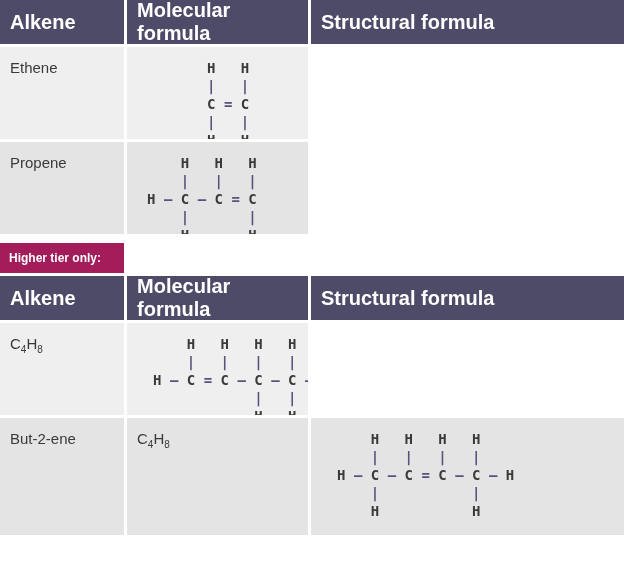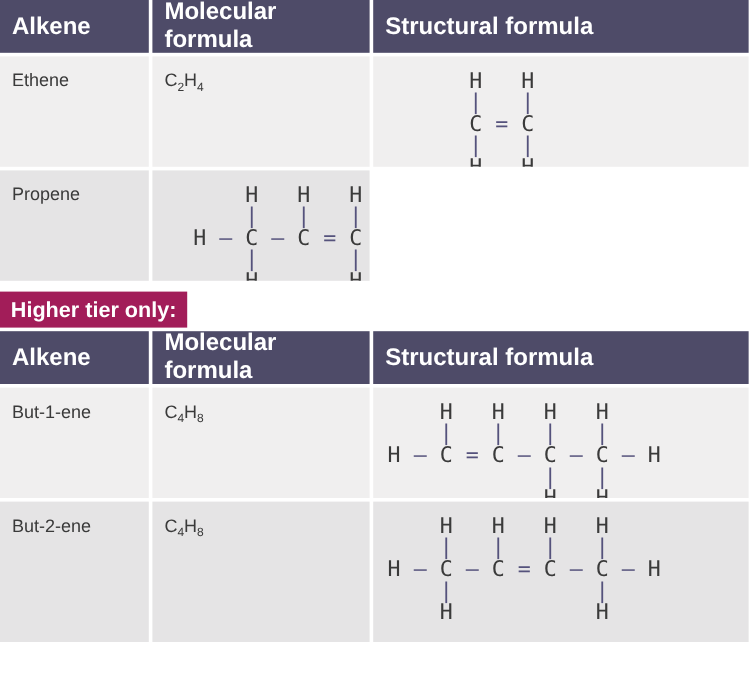--- a/index.html
+++ b/index.html
@@ -14,47 +14,46 @@
   .trow{height:92px;}
   #table-1 .trow.r1{height:117px;}
   .td{
     background:var(--row-light-bg,#f0efef);color:var(--text,#3a3a3a);
     font-size:15px;padding:12px 10px;box-sizing:border-box;overflow:hidden;
   }
   .trow.alt .td{background:var(--row-dark-bg,#e5e4e5);}
   .td sub{font-size:10px;line-height:0;}
   .diagram-cell{padding:12px 0 0 0;}
   .diagram{
-    font-family:"DejaVu Sans Mono",monospace;font-weight:400;font-size:18px;
+    font-family:"DejaVu Sans Mono",monospace;font-weight:700;font-size:14px;
     line-height:18px;white-space:pre;color:var(--text,#3a3a3a);
   }
   .diagram .b{color:var(--diagram-bond,#55527c);}
   #table-0 .r0 .diagram{margin-left:80px;}
-  #table-0 .r1 .diagram{margin-left:34px;}
-  #table-1 .diagram{margin-left:12px;}
+  #table-0 .r1 .diagram{margin-left:20px;}
+  #table-1 .diagram{margin-left:26px;}
   .badge-wrap{margin:9px 0 3px 0;}
   .badge{
     display:inline-block;height:30px;line-height:30px;padding:0 9px;min-width:106px;
     box-sizing:content-box;background:var(--badge-bg,#a21d59);color:#ffffff;
-    font-weight:700;font-size:18px;
+    font-weight:700;font-size:12px;
   }
 </style>
 </head>
 <body>
 
 <div class="page">
   <section class="tbl" id="table-0">
       <div class="thead">
         <div class="th">Alkene</div>
         <div class="th">Molecular formula</div>
         <div class="th">Structural formula</div>
       </div>
       <div class="trow r0">
         <div class="td">Ethene</div>
-        <div class="td">C<sub>2</sub>H<sub>4</sub></div>
         <div class="td diagram-cell">
           <div class="diagram"><div class="line"><span class="a">H</span>   <span class="a">H</span></div><div class="line"><span class="b">|</span>   <span class="b">|</span></div><div class="line"><span class="a">C</span> <span class="b">=</span> <span class="a">C</span></div><div class="line"><span class="b">|</span>   <span class="b">|</span></div><div class="line"><span class="a">H</span>   <span class="a">H</span></div></div>
         </div>
       </div>
       <div class="trow r1 alt">
         <div class="td">Propene</div>
         <div class="td diagram-cell">
           <div class="diagram"><div class="line">    <span class="a">H</span>   <span class="a">H</span>   <span class="a">H</span></div><div class="line">    <span class="b">|</span>   <span class="b">|</span>   <span class="b">|</span></div><div class="line"><span class="a">H</span> <span class="b">—</span> <span class="a">C</span> <span class="b">—</span> <span class="a">C</span> <span class="b">=</span> <span class="a">C</span></div><div class="line">    <span class="b">|</span>       <span class="b">|</span></div><div class="line">    <span class="a">H</span>       <span class="a">H</span></div></div>
         </div>
       </div>
@@ -64,21 +63,20 @@
     <span class="badge">Higher tier only:</span>
   </div>
 
   <section class="tbl" id="table-1">
       <div class="thead">
         <div class="th">Alkene</div>
         <div class="th">Molecular formula</div>
         <div class="th">Structural formula</div>
       </div>
       <div class="trow r0">
-        <div class="td">But-1-ene</div>
         <div class="td">C<sub>4</sub>H<sub>8</sub></div>
         <div class="td diagram-cell">
           <div class="diagram"><div class="line">    <span class="a">H</span>   <span class="a">H</span>   <span class="a">H</span>   <span class="a">H</span></div><div class="line">    <span class="b">|</span>   <span class="b">|</span>   <span class="b">|</span>   <span class="b">|</span></div><div class="line"><span class="a">H</span> <span class="b">—</span> <span class="a">C</span> <span class="b">=</span> <span class="a">C</span> <span class="b">—</span> <span class="a">C</span> <span class="b">—</span> <span class="a">C</span> <span class="b">—</span> <span class="a">H</span></div><div class="line">            <span class="b">|</span>   <span class="b">|</span></div><div class="line">            <span class="a">H</span>   <span class="a">H</span></div></div>
         </div>
       </div>
       <div class="trow r1 alt">
         <div class="td">But-2-ene</div>
         <div class="td">C<sub>4</sub>H<sub>8</sub></div>
         <div class="td diagram-cell">
           <div class="diagram"><div class="line">    <span class="a">H</span>   <span class="a">H</span>   <span class="a">H</span>   <span class="a">H</span></div><div class="line">    <span class="b">|</span>   <span class="b">|</span>   <span class="b">|</span>   <span class="b">|</span></div><div class="line"><span class="a">H</span> <span class="b">—</span> <span class="a">C</span> <span class="b">—</span> <span class="a">C</span> <span class="b">=</span> <span class="a">C</span> <span class="b">—</span> <span class="a">C</span> <span class="b">—</span> <span class="a">H</span></div><div class="line">    <span class="b">|</span>           <span class="b">|</span></div><div class="line">    <span class="a">H</span>           <span class="a">H</span></div></div>

